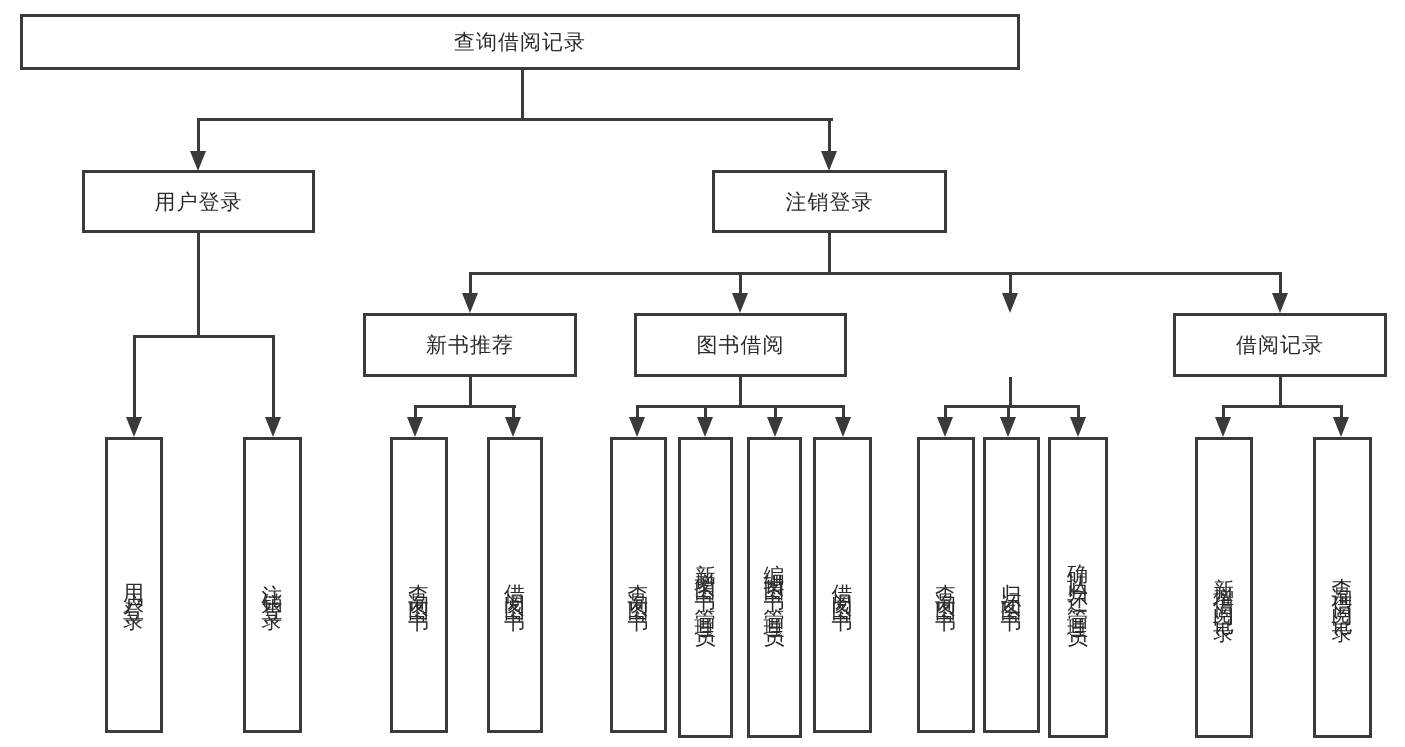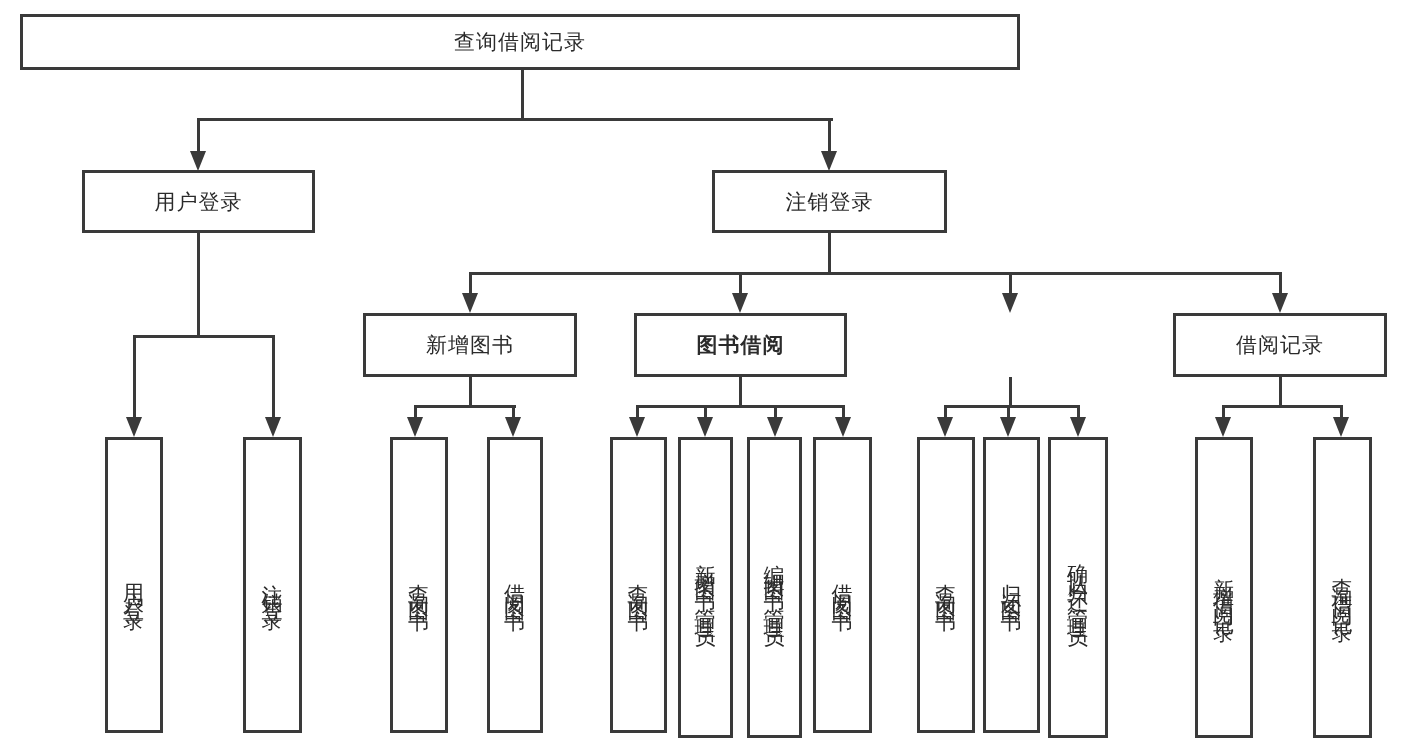--- a/index.html
+++ b/index.html
@@ -99,23 +99,23 @@
   <div class="line" style="left:469px; top:272px; width:3px; height:21px;"></div>
   <div class="arrowhead" style="left:462px; top:293px;"></div>
   <div class="line" style="left:739px; top:272px; width:3px; height:21px;"></div>
   <div class="arrowhead" style="left:732px; top:293px;"></div>
   <div class="line" style="left:1009px; top:272px; width:3px; height:21px;"></div>
   <div class="arrowhead" style="left:1002px; top:293px;"></div>
   <div class="line" style="left:1279px; top:272px; width:3px; height:21px;"></div>
   <div class="arrowhead" style="left:1272px; top:293px;"></div>
 
   <div class="box" style="left:363px; top:313px; width:214px; height:64px;">
-    <span class="hlabel">新增图书</span>
+    <span class="hlabel">新书推荐</span>
   </div>
-  <div class="box" style="left:634px; top:313px; width:213px; height:64px;font-weight:bold;">
+  <div class="box" style="left:634px; top:313px; width:213px; height:64px;">
     <span class="hlabel">图书借阅</span>
   </div>
   <div class="box" style="left:1173px; top:313px; width:214px; height:64px;">
     <span class="hlabel">借阅记录</span>
   </div>
 
   <div class="line" style="left:469px; top:377px; width:3px; height:28px;"></div>
   <div class="line" style="left:414px; top:405px; width:102px; height:3px;"></div>
   <div class="line" style="left:414px; top:405px; width:3px; height:12px;"></div>
   <div class="arrowhead" style="left:407px; top:417px;"></div>

